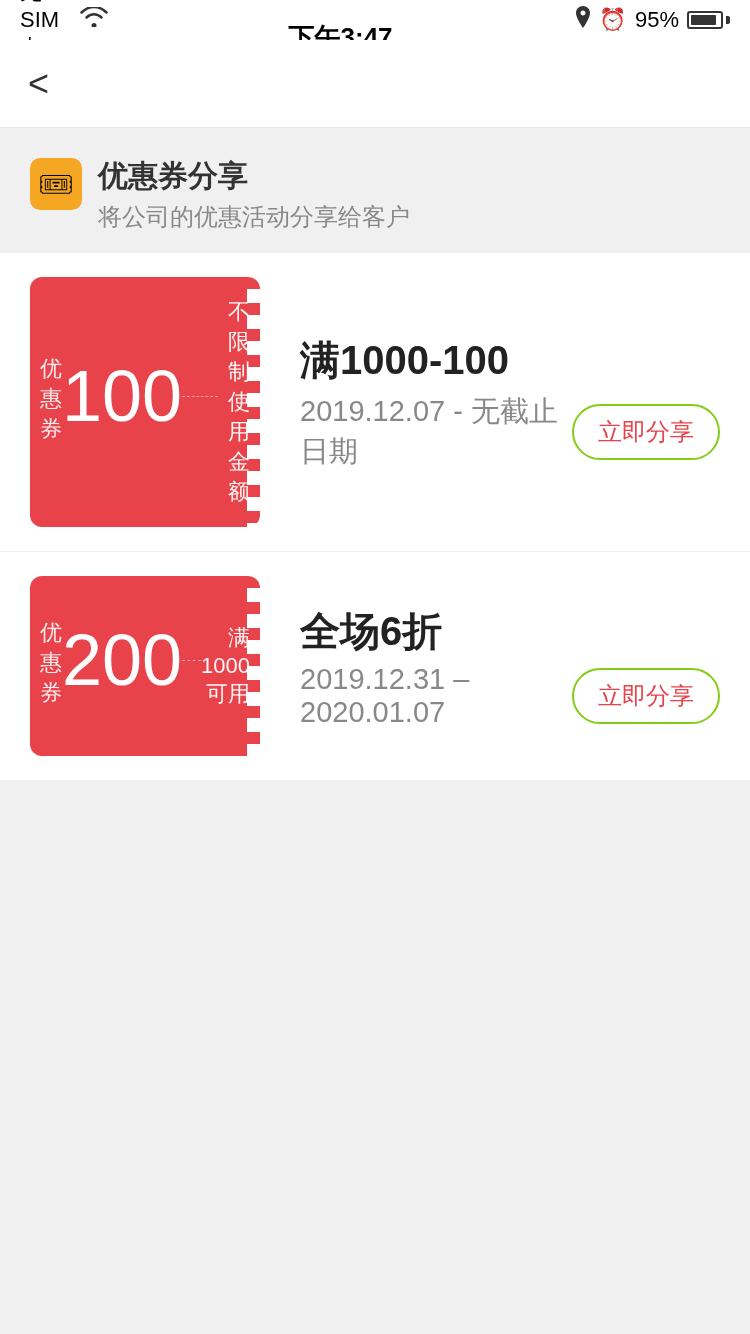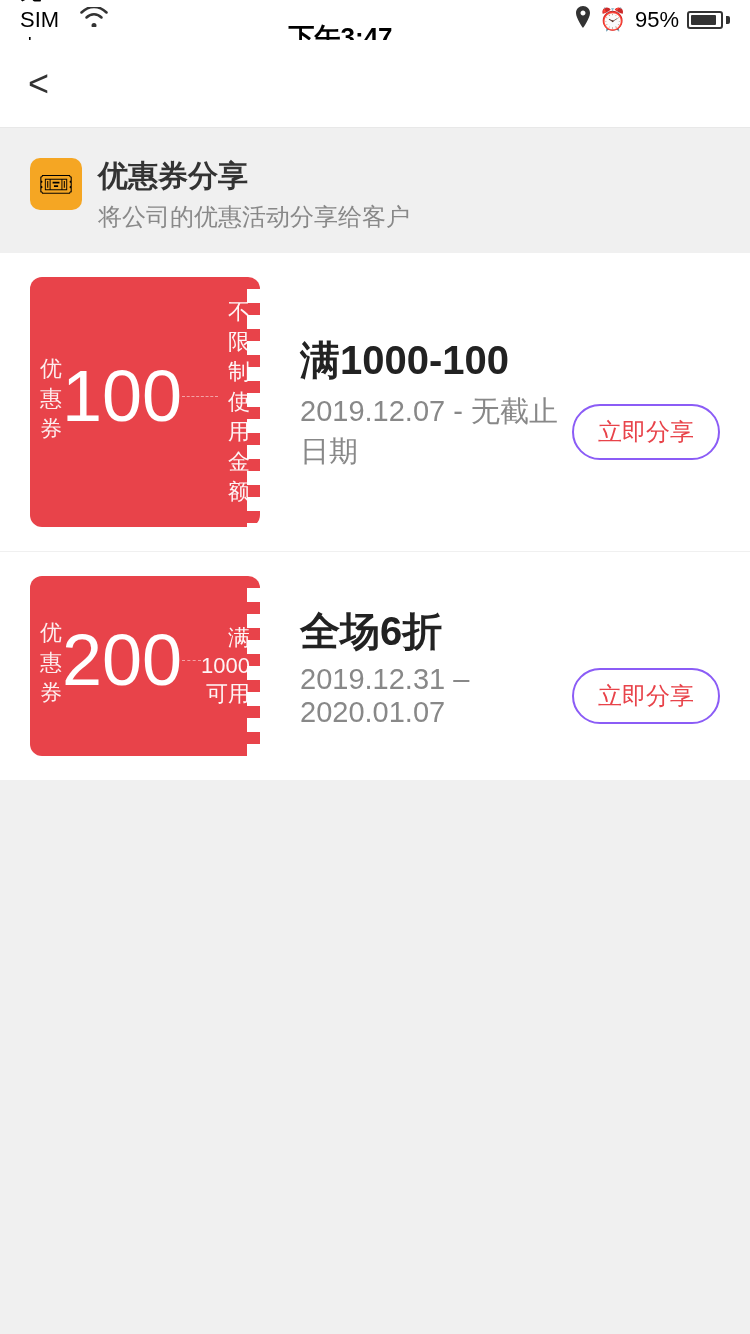--- a/index.html
+++ b/index.html
@@ -219,21 +219,21 @@
       align-items: center;
       justify-content: space-between;
       gap: 10px;
     }
     .coupon-date {
       font-size: 29px;
       color: #888;
       flex: 1;
     }
     .share-btn {
-      border: 2px solid #8b5cf6;
+      border: 2px solid #84cc16;
       color: #e8434a;
       background: #fff;
       border-radius: 30px;
       padding: 10px 24px;
       font-size: 24px;
       cursor: pointer;
       white-space: nowrap;
       flex-shrink: 0;
     }
 

